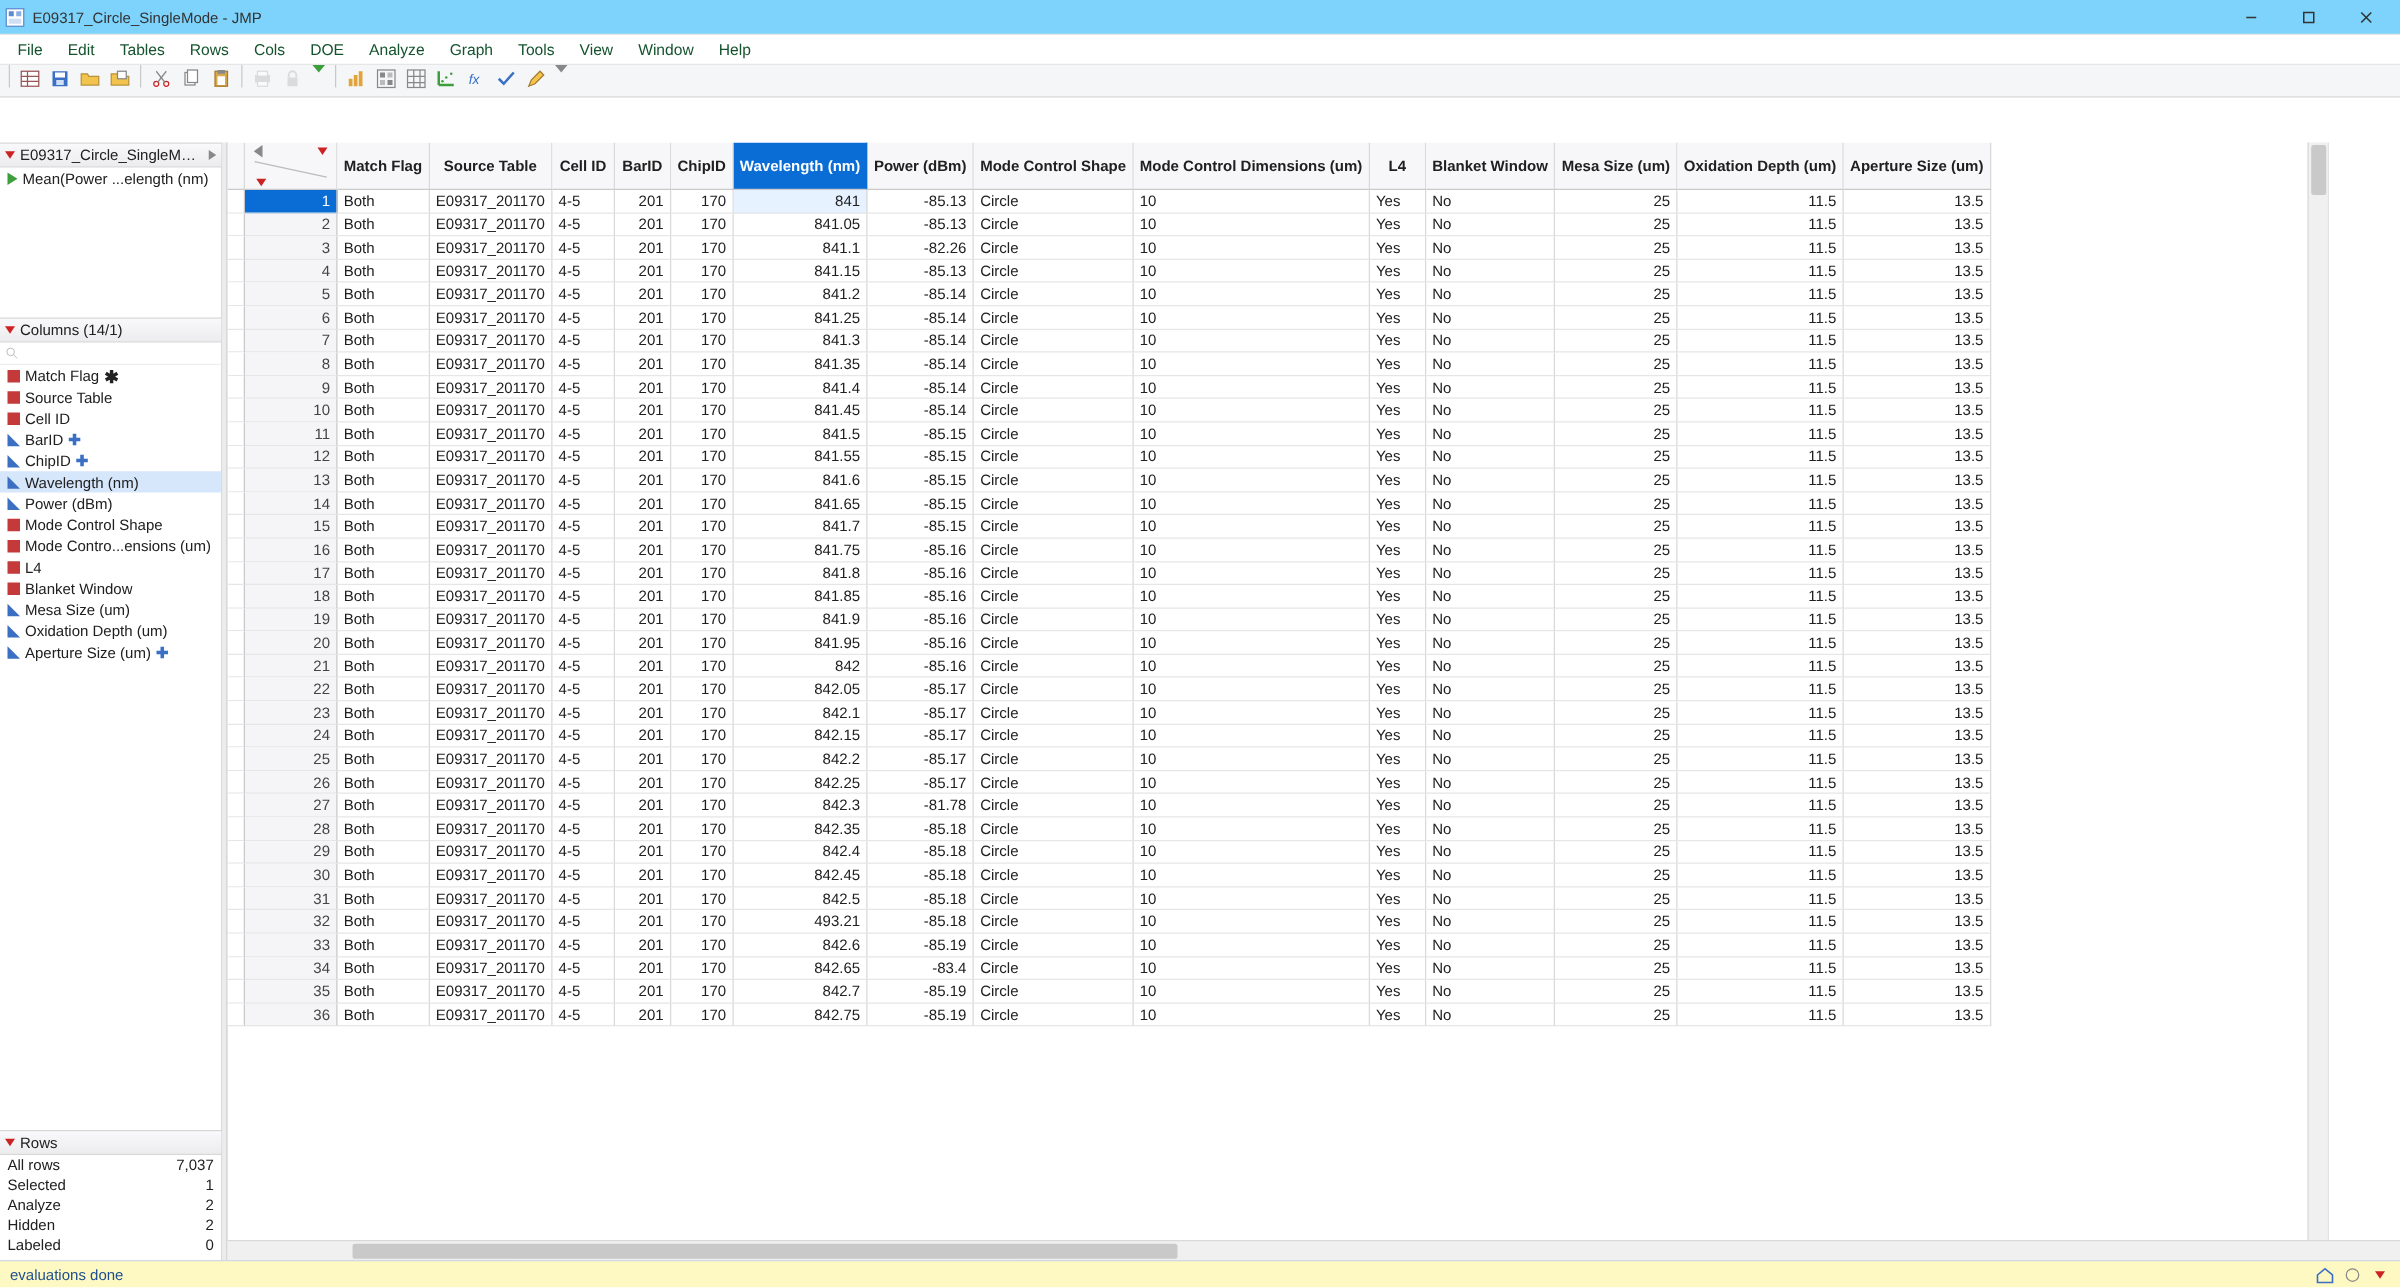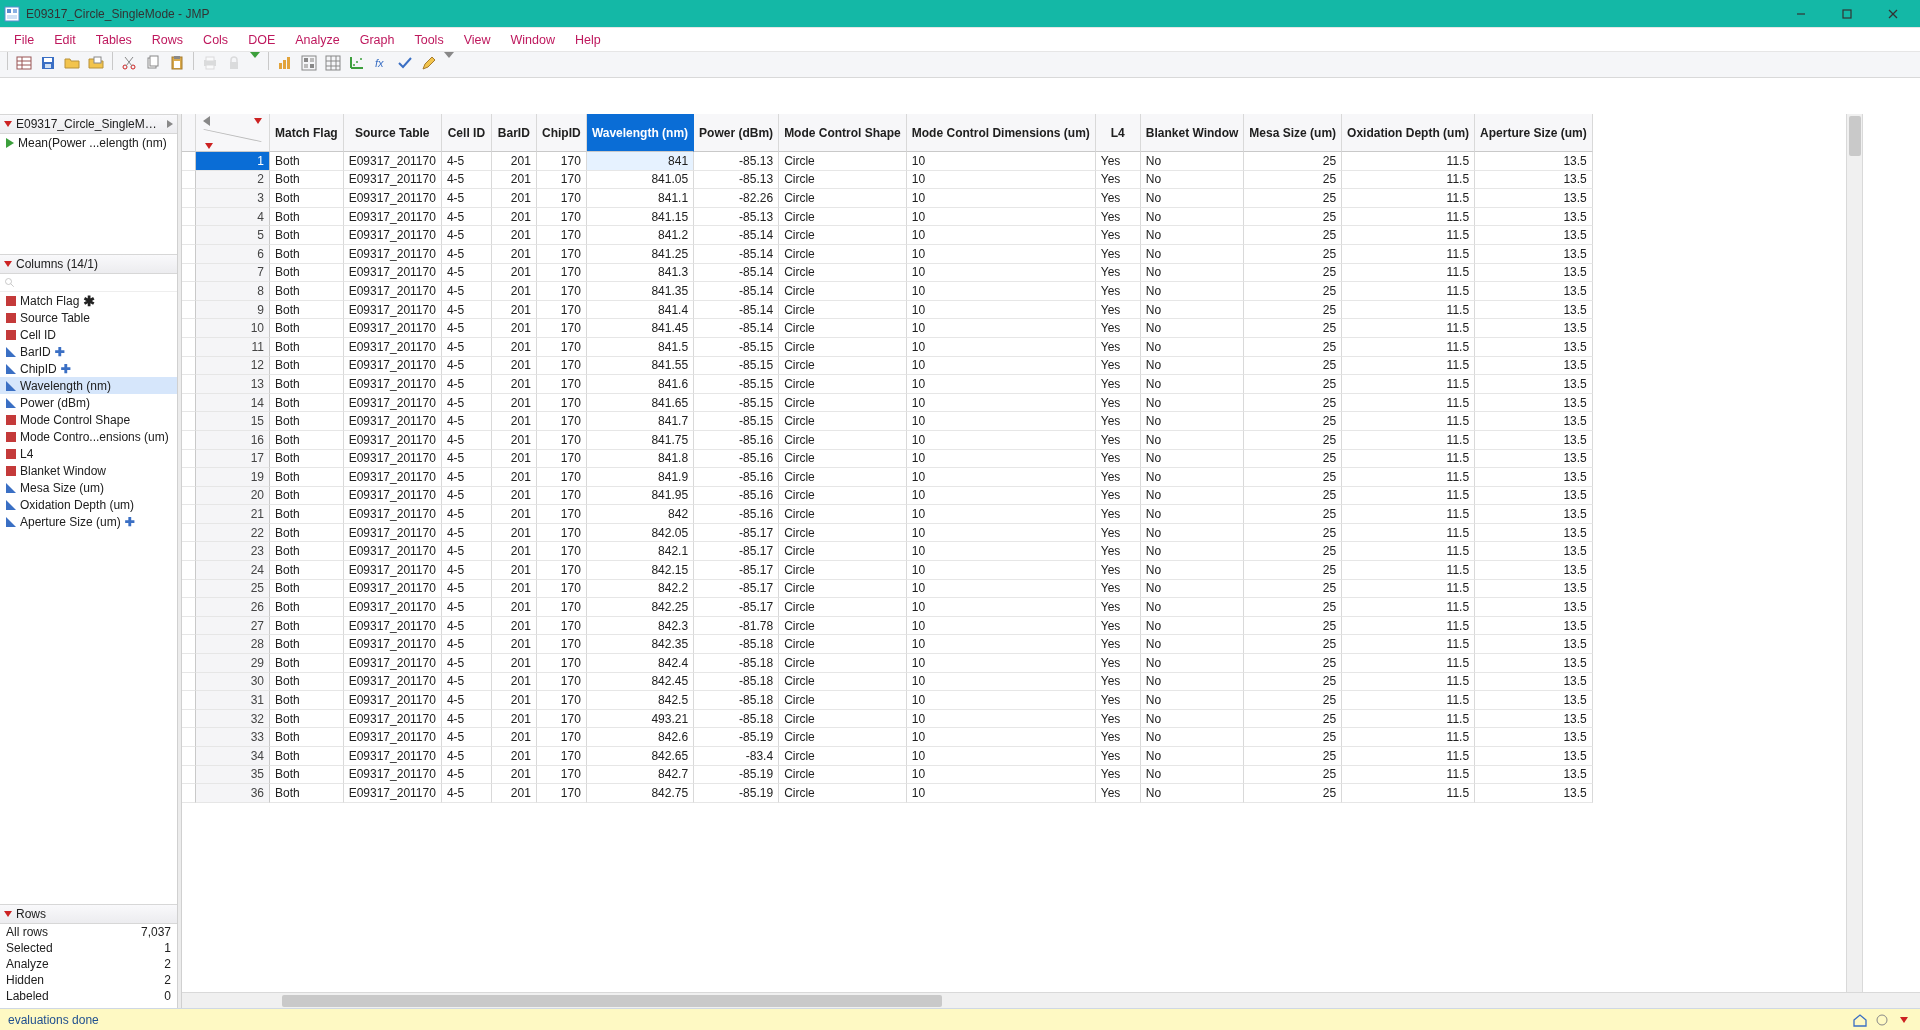--- a/index.html
+++ b/index.html
@@ -1,29 +1,29 @@
 <!DOCTYPE html>
 <html><head>
 <meta charset="utf-8">
 <style>
   * { box-sizing: border-box; margin: 0; padding: 0; }
   html, body { height: 100%; width: 100%; font-family: "Segoe UI", Tahoma, sans-serif; font-size: 12px; color: #202020; background: #fff; overflow: hidden; }
   .window { display: flex; flex-direction: column; height: 100%; width: 100%; }
 
   
-  .titlebar { display: flex; align-items: center; height: 28px; padding: 13px 4px; background: #14b8a6; border-bottom: 1px solid #e6e6e6; }
+  .titlebar { display: flex; align-items: center; height: 28px; padding: 13px 4px; background: #7dd3fc; border-bottom: 1px solid #e6e6e6; }
   .titlebar .app-icon { width: 16px; height: 16px; margin-right: 6px; display:flex; align-items:center; justify-content:center; }
   .titlebar .title { font-size: 12px; color: #333; }
   .titlebar .spacer { flex: 1; }
   .win-controls { display: flex; gap: 0; }
   .win-btn { width: 46px; height: 28px; display:flex; align-items:center; justify-content:center; font-size: 14px; color:#333; }
 
   
   .menubar { display:flex; align-items:center; height:24px; background:#fff; padding:0 4px; gap:0; border-bottom: 1px solid #e6e6e6; }
-  .menubar .menu-item { padding: 3px 10px; font-size:12.5px; color:#be185d; }
+  .menubar .menu-item { padding: 3px 10px; font-size:12.5px; color:#14532d; }
 
   
   .toolbar { display:flex; height:26px; background:#f5f6f8; border-bottom:1px solid #d9d9d9; padding:0 4px; gap:2px;}
   .tool-sep { width:1px; height:18px; background:#c9c9c9; margin:0 3px; }
   .tool-btn { width:22px; height:22px; display:flex; align-items:center; justify-content:center; border:1px solid transparent; border-radius:2px; }
   .tool-btn svg { width:16px; height:16px; }
   .green-tri { width:0;height:0;border-left:5px solid transparent;border-right:5px solid transparent;border-top:6px solid #3c9f3c; display:inline-block;}
 
   
   .main { flex:1; display:flex; min-height:0;margin-top:36px; }
@@ -729,20 +729,38 @@
                   <td class="txt">Circle</td>
                   <td class="txt">10</td>
                   <td class="txt">Yes</td>
                   <td class="txt">No</td>
                   <td class="num">25</td>
                   <td class="num">11.5</td>
                   <td class="num">13.5</td>
                 </tr>
                 <tr>
                   <td class="diamond"></td>
+                  <td class="rownum">18</td>
+                  <td class="txt">Both</td>
+                  <td class="txt">E09317_201170</td>
+                  <td class="txt">4-5</td>
+                  <td class="num">201</td>
+                  <td class="num">170</td>
+                  <td class="num">841.85</td>
+                  <td class="num">-85.16</td>
+                  <td class="txt">Circle</td>
+                  <td class="txt">10</td>
+                  <td class="txt">Yes</td>
+                  <td class="txt">No</td>
+                  <td class="num">25</td>
+                  <td class="num">11.5</td>
+                  <td class="num">13.5</td>
+                </tr>
+                <tr>
+                  <td class="diamond"></td>
                   <td class="rownum">19</td>
                   <td class="txt">Both</td>
                   <td class="txt">E09317_201170</td>
                   <td class="txt">4-5</td>
                   <td class="num">201</td>
                   <td class="num">170</td>
                   <td class="num">841.9</td>
                   <td class="num">-85.16</td>
                   <td class="txt">Circle</td>
                   <td class="txt">10</td>

